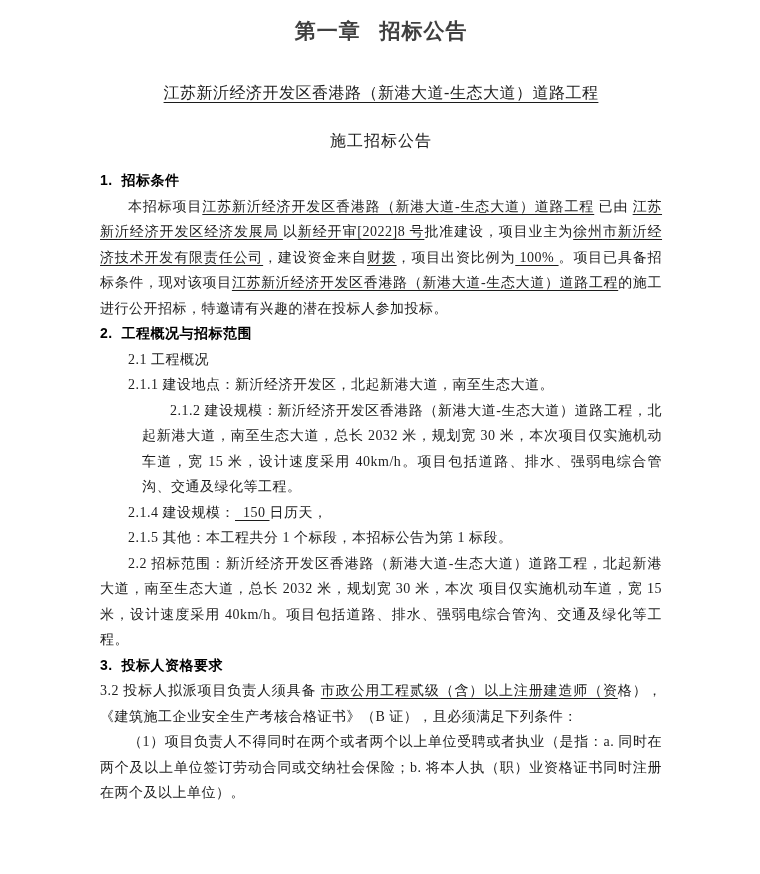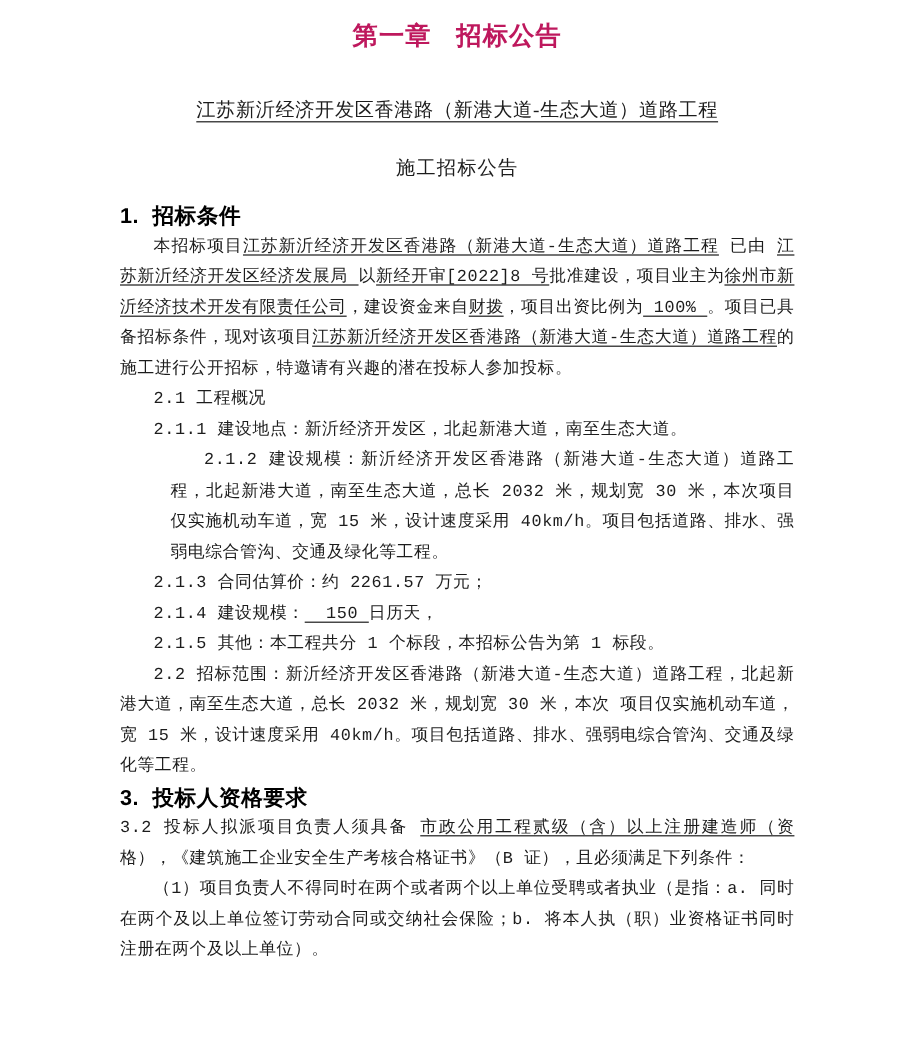--- a/index.html
+++ b/index.html
@@ -13,26 +13,26 @@
     height: 874px;
     box-sizing: border-box;
     background: #ffffff;
     padding: 12px 98px 0 100px;
     overflow: hidden;
     font-family: "Liberation Serif", "DejaVu Serif", serif;
     color: #1c1c1c;
   }
   .chapter-title {
     margin: 6px 0 0 0;
-    font-family: Liberation Sans, sans-serif;
+    font-family: Liberation Serif, serif;
     font-weight: 700;
     font-size: 21px;
     line-height: 26px;
     text-align: center;
-    color: #be185d;
+    color: #404040;
     letter-spacing: 1px;
   }
   .doc-title {
     margin-top: 37px;
     text-align: center;
     font-size: 16px;
     line-height: 24px;
     text-decoration: underline;
     text-underline-offset: 4px;
     letter-spacing: 0.5px;
@@ -44,25 +44,25 @@
     line-height: 24px;
     letter-spacing: 1px;
   }
   .doc-body {
     margin-top: 15px;
     font-size: 14px;
     line-height: 25.5px;
     text-align: justify;
     letter-spacing: 0.5px;
   }
-  .para { margin: 0; font-family: Liberation Mono, monospace; }
+  .para { margin: 0; }
   .para.heading {
     font-family: "Liberation Sans", "DejaVu Sans", sans-serif;
     font-weight: 700;
-    font-size: 18px;
+    font-size: 14px;
     color: #000000;
     letter-spacing: 0.5px;
   }
   .u {
     text-decoration: underline;
     text-underline-offset: 3px;
   }
 </style>
 </head>
 <body>
@@ -70,24 +70,24 @@
 <div class="page">
   <h1 class="chapter-title">第一章&nbsp;&nbsp;&nbsp;招标公告</h1>
 
   <div class="doc-title">江苏新沂经济开发区香港路（新港大道-生态大道）道路工程</div>
 
   <div class="doc-subtitle">施工招标公告</div>
 
   <div class="doc-body" id="doc-body">
       <div class="para heading"><span>1.&nbsp;&nbsp;招标条件</span></div>
       <div class="para" style="text-indent: 2em;"><span>本招标项目</span><span class="u">江苏新沂经济开发区香港路（新港大道-生态大道）道路工程</span><span> 已由 </span><span class="u">江苏新沂经济开发区经济发展局&nbsp;</span><span>以</span><span class="u">新经开审[2022]8 号</span><span>批准建设，项目业主为</span><span class="u">徐州市新沂经济技术开发有限责任公司</span><span>，建设资金来自</span><span class="u">财拨</span><span>，项目出资比例为</span><span class="u">&nbsp;100%&nbsp;</span><span>。项目已具备招标条件，现对该项目</span><span class="u">江苏新沂经济开发区香港路（新港大道-生态大道）道路工程</span><span>的施工进行公开招标，特邀请有兴趣的潜在投标人参加投标。</span></div>
+      <div class="para heading"><span>2.&nbsp;&nbsp;工程概况与招标范围</span></div>
       <div class="para" style="text-indent: 2em;"><span>2.1 工程概况</span></div>
       <div class="para" style="text-indent: 2em;"><span>2.1.1 建设地点：新沂经济开发区，北起新港大道，南至生态大道。</span></div>
       <div class="para" style="text-indent: 2em; margin-left: 42px;"><span>2.1.2 建设规模：新沂经济开发区香港路（新港大道-生态大道）道路工程，北起新港大道，南至生态大道，总长 2032 米，规划宽 30 米，本次项目仅实施机动车道，宽 15 米，设计速度采用 40km/h。项目包括道路、排水、强弱电综合管沟、交通及绿化等工程。</span></div>
-      <div class="para" style="text-indent: 2em;"><span>2.1.3 合同估算价：约 2261.57 万元；</span></div>
       <div class="para" style="text-indent: 2em;"><span>2.1.4 建设规模：</span><span class="u">&nbsp;&nbsp;150&nbsp;</span><span>日历天，</span></div>
       <div class="para" style="text-indent: 2em;"><span>2.1.5 其他：本工程共分 1 个标段，本招标公告为第 1 标段。</span></div>
       <div class="para" style="text-indent: 2em;"><span>2.2 招标范围：新沂经济开发区香港路（新港大道-生态大道）道路工程，北起新港大道，南至生态大道，总长 2032 米，规划宽 30 米，本次 项目仅实施机动车道，宽 15 米，设计速度采用 40km/h。项目包括道路、排水、强弱电综合管沟、交通及绿化等工程。</span></div>
       <div class="para heading"><span>3.&nbsp;&nbsp;投标人资格要求</span></div>
       <div class="para"><span>3.2 投标人拟派项目负责人须具备 </span><span class="u">市政公用工程贰级（含）以上注册建造师（资</span><span>格），《建筑施工企业安全生产考核合格证书》（B 证），且必须满足下列条件：</span></div>
       <div class="para" style="text-indent: 2em;"><span>（1）项目负责人不得同时在两个或者两个以上单位受聘或者执业（是指：a. 同时在两个及以上单位签订劳动合同或交纳社会保险；b. 将本人执（职）业资格证书同时注册在两个及以上单位）。</span></div>
     </div>
 </div>
 
 </body></html>

